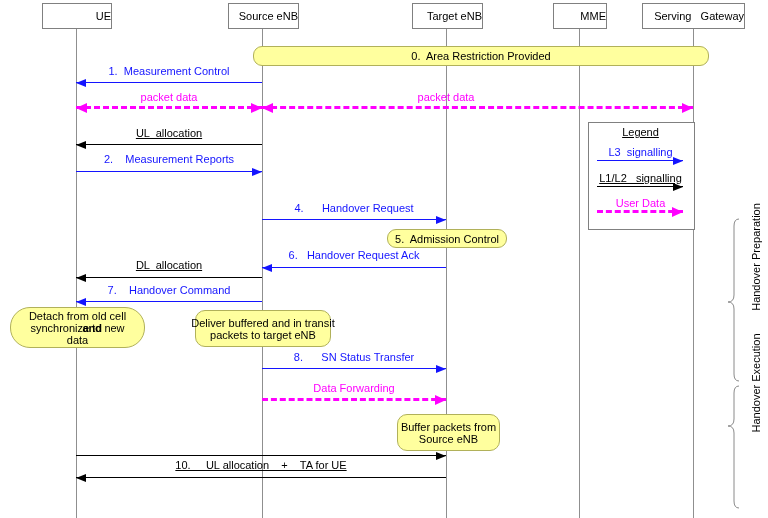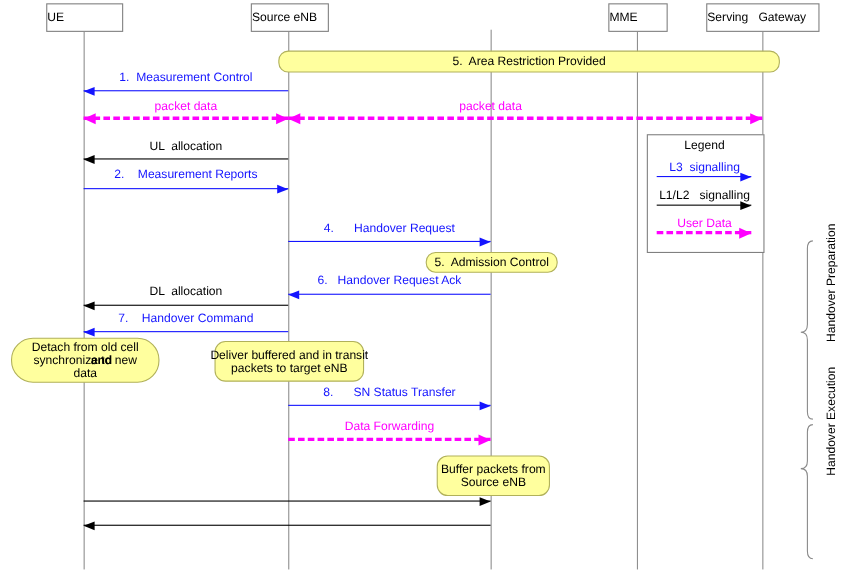--- a/index.html
+++ b/index.html
@@ -3,33 +3,33 @@
 <meta charset="utf-8">
 <style>
   html,body{margin:0;padding:0;background:#fff;}
   .stage{
     position:relative;width:768px;height:518px;background:#ffffff;overflow:hidden;
     font-family:"Liberation Sans",sans-serif;font-size:11px;color:#000;
   }
   .lifeline{position:absolute;top:27px;bottom:0;width:0;border-left:1px solid #8f8f8f;}
   .actor{
     position:absolute;top:3px;height:24px;background:#fff;border:1px solid #808080;
-    display:flex;align-items:center;justify-content:flex-start;white-space:pre;z-index:3;
+    display:flex;align-items:center;justify-content:flex-end;white-space:pre;z-index:3;
   }
   .note{
     position:absolute;background:#FFFF9E;border:1px solid #b1b15a;z-index:4;
     display:flex;flex-direction:column;align-items:center;justify-content:center;
     text-align:center;line-height:12px;white-space:pre;
   }
   .note .rel{position:relative;}
   .overlap{position:absolute;left:52px;top:0;font-weight:bold;}
   .mlabel{position:absolute;text-align:center;white-space:pre;line-height:13px;z-index:2;}
   .blue{color:#1414ff;}
   .magenta{color:#ff00ff;}
-  .blk{color:#000;}
+  .blk{color:#000;text-decoration:underline;}
   .arrow{position:absolute;height:10px;z-index:1;}
   .arrow .ln{position:absolute;top:4px;left:0;right:0;border-top:1px solid currentColor;}
   .arrow.dashed .ln{top:3px;border-top:3px dashed currentColor;}
   .hd{position:absolute;top:1px;width:0;height:0;
       border-top:4px solid transparent;border-bottom:4px solid transparent;}
   .hd.r{right:0;border-left:10px solid currentColor;}
   .hd.l{left:0;border-right:10px solid currentColor;}
   .arrow.dashed .hd{top:0;border-top-width:5px;border-bottom-width:5px;}
   .arrow.dashed .hd.r{border-left-width:11px;}
   .arrow.dashed .hd.l{border-right-width:11px;}
@@ -47,20 +47,21 @@
 <div class="stage">
 
   <div class="lifeline" style="left:76px"></div>
   <div class="lifeline" style="left:262px"></div>
   <div class="lifeline" style="left:446px"></div>
   <div class="lifeline" style="left:579px"></div>
   <div class="lifeline" style="left:693px"></div>
 
   <div class="actor" style="left:42px;width:68px"><span>UE</span></div>
   <div class="actor" style="left:228px;width:69px"><span>Source eNB</span></div>
+  <div class="actor" style="left:412px;width:69px"><span>Target eNB</span></div>
   <div class="actor" style="left:553px;width:52px"><span>MME</span></div>
   <div class="actor" style="left:642px;width:101px"><span>Serving   Gateway</span></div>
 
   <div class="arrow blue" style="left:76px;top:78px;width:186px">
       <i class="ln"></i>
       <i class="hd l"></i>
     </div>
   <div class="arrow magenta dashed" style="left:76px;top:103px;width:186px">
       <i class="ln"></i>
       <i class="hd l"></i>
@@ -116,23 +117,24 @@
   <div class="mlabel magenta" style="left:76px;width:186px;top:91px">packet data</div>
   <div class="mlabel magenta" style="left:396px;width:100px;top:91px">packet data</div>
   <div class="mlabel blk" style="left:76px;width:186px;top:127px">UL  allocation</div>
   <div class="mlabel blue" style="left:76px;width:186px;top:153px">2.    Measurement Reports</div>
   <div class="mlabel blue" style="left:262px;width:184px;top:202px">4.      Handover Request</div>
   <div class="mlabel blue" style="left:262px;width:184px;top:249px">6.   Handover Request Ack</div>
   <div class="mlabel blk" style="left:76px;width:186px;top:259px">DL  allocation</div>
   <div class="mlabel blue" style="left:76px;width:186px;top:284px">7.    Handover Command</div>
   <div class="mlabel blue" style="left:262px;width:184px;top:351px">8.      SN Status Transfer</div>
   <div class="mlabel magenta" style="left:262px;width:184px;top:382px">Data Forwarding</div>
+  <div class="mlabel blk" style="left:76px;width:370px;top:459px">10.     UL allocation    +    TA for UE</div>
 
   <div class="note" style="left:253px;top:46px;width:454px;height:18px;border-radius:9px">
-    <span>5.  Area Restriction Provided</span>
+    <span>0.  Area Restriction Provided</span>
   </div>
   <div class="note" style="left:387px;top:229px;width:118px;height:17px;border-radius:9px">
     <span>5.  Admission Control</span>
   </div>
   <div class="note" style="left:10px;top:307px;width:133px;height:39px;border-radius:20px">
     <span>Detach from old cell</span>
     <span class="rel"><span>synchronize to new</span><span class="overlap">and</span></span>
     <span>data</span>
   </div>
   <div class="note" style="left:195px;top:310px;width:134px;height:35px;border-radius:10px">

